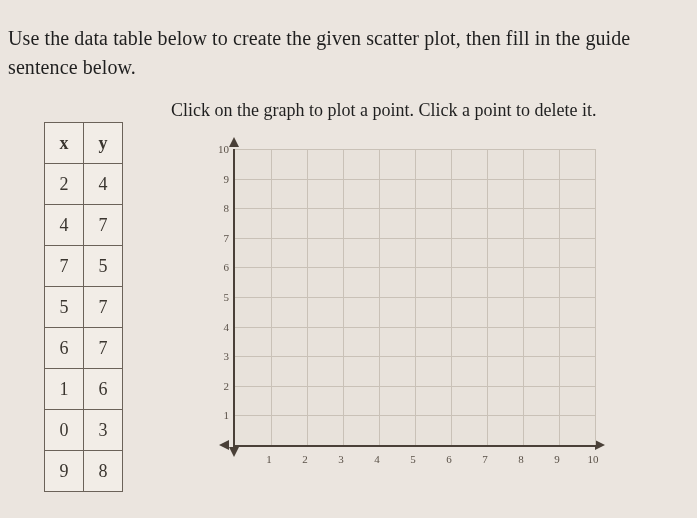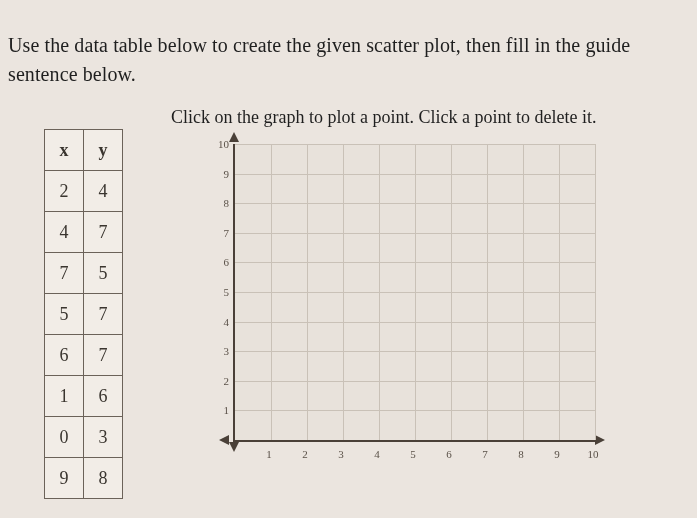--- a/index.html
+++ b/index.html
@@ -1,23 +1,23 @@
 <!DOCTYPE html>
 <html><head>
 <meta charset="utf-8">
 <style>
 html,body{margin:0;padding:0;width:697px;height:518px;background:#ebe5df;font-family:Georgia,'Times New Roman',serif;color:#2a2a2a;overflow:hidden}
 .page{padding:14px 0 0 8px}
-.instr{font-size:20px;line-height:1.45;color:#1f1f1f;margin:17px 0 18px 0;letter-spacing:.1px}
+.instr{font-size:20px;line-height:1.45;color:#1f1f1f;margin:10px 0 18px 0;letter-spacing:.1px}
 .row{display:flex;align-items:flex-start}
 .tbl{border-collapse:collapse;margin:22px 0 0 36px;background:#f2ede7}
 .tbl td,.tbl th{border:1px solid #6b6259;width:36px;height:38px;text-align:center;font-size:18px;font-weight:400;color:#3a352f}
 .tbl th{font-weight:700}
 .graph-wrap{margin-left:48px}
-.graph-instr{font-size:18px;margin:0 0 2px 0;color:#1f1f1f}
+.graph-instr{font-size:18px;margin:0 0 14px 0;color:#1f1f1f}
 .plot{position:relative;width:460px;height:350px}
 .grid{position:absolute;left:62px;top:14px;width:360px;height:296px;background:#e8e2db;border-left:2px solid #4a4038;border-bottom:2px solid #4a4038}
 .gl-v,.gl-h{position:absolute;background:#c9c1b7}
 .gl-v{top:0;width:1px;height:100%}
 .gl-h{left:0;height:1px;width:100%}
 .ytick{position:absolute;left:38px;width:20px;text-align:right;font-size:11px;color:#5a5148;transform:translateY(-50%)}
 .xtick{position:absolute;top:318px;font-size:11px;color:#5a5148;transform:translateX(-50%)}
 .arrow-up{position:absolute;left:58px;top:2px;width:0;height:0;border-left:5px solid transparent;border-right:5px solid transparent;border-bottom:10px solid #4a4038}
 .arrow-right{position:absolute;left:424px;top:305px;width:0;height:0;border-top:5px solid transparent;border-bottom:5px solid transparent;border-left:10px solid #4a4038}
 .arrow-left{position:absolute;left:48px;top:305px;width:0;height:0;border-top:5px solid transparent;border-bottom:5px solid transparent;border-right:10px solid #4a4038}

